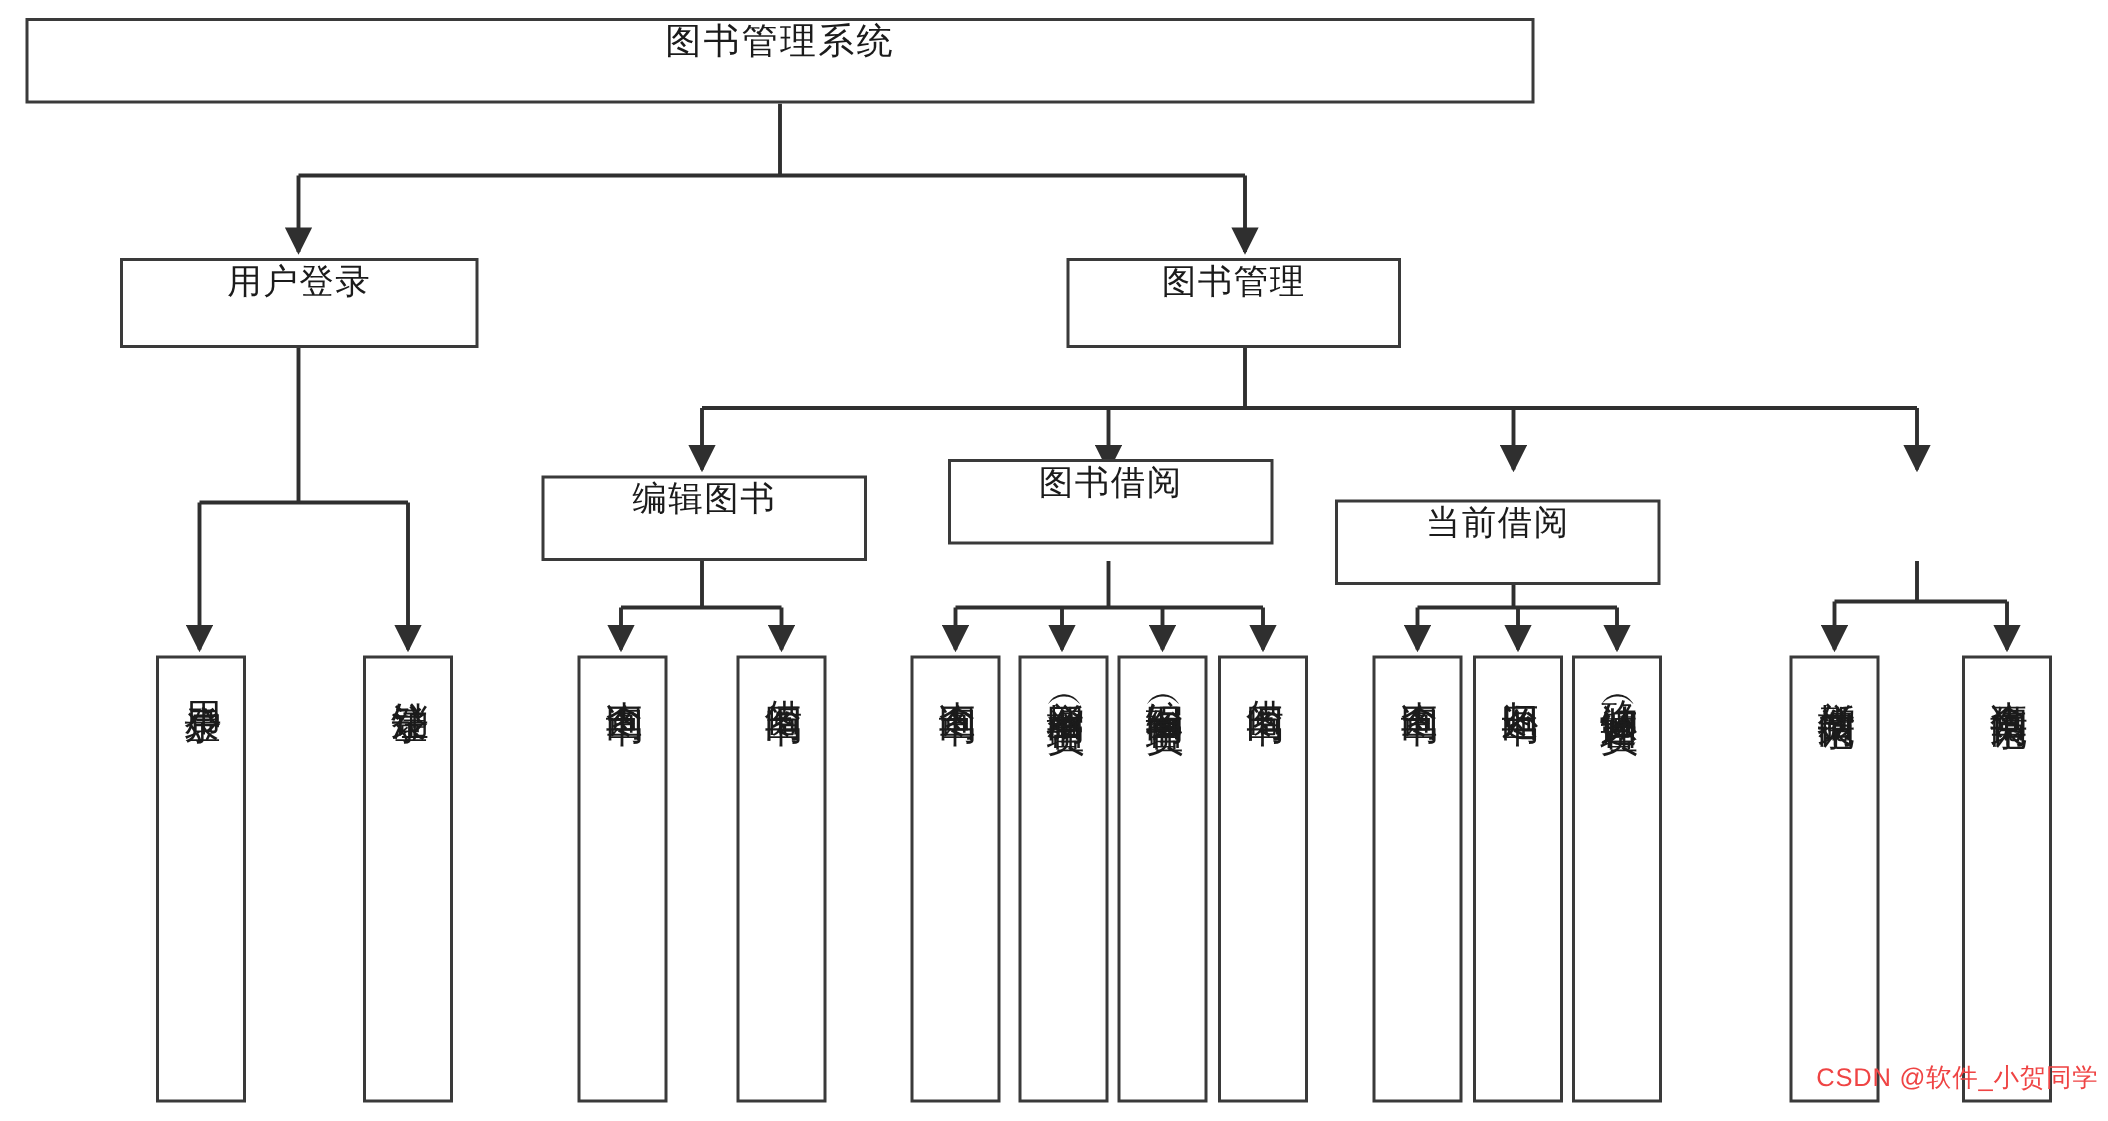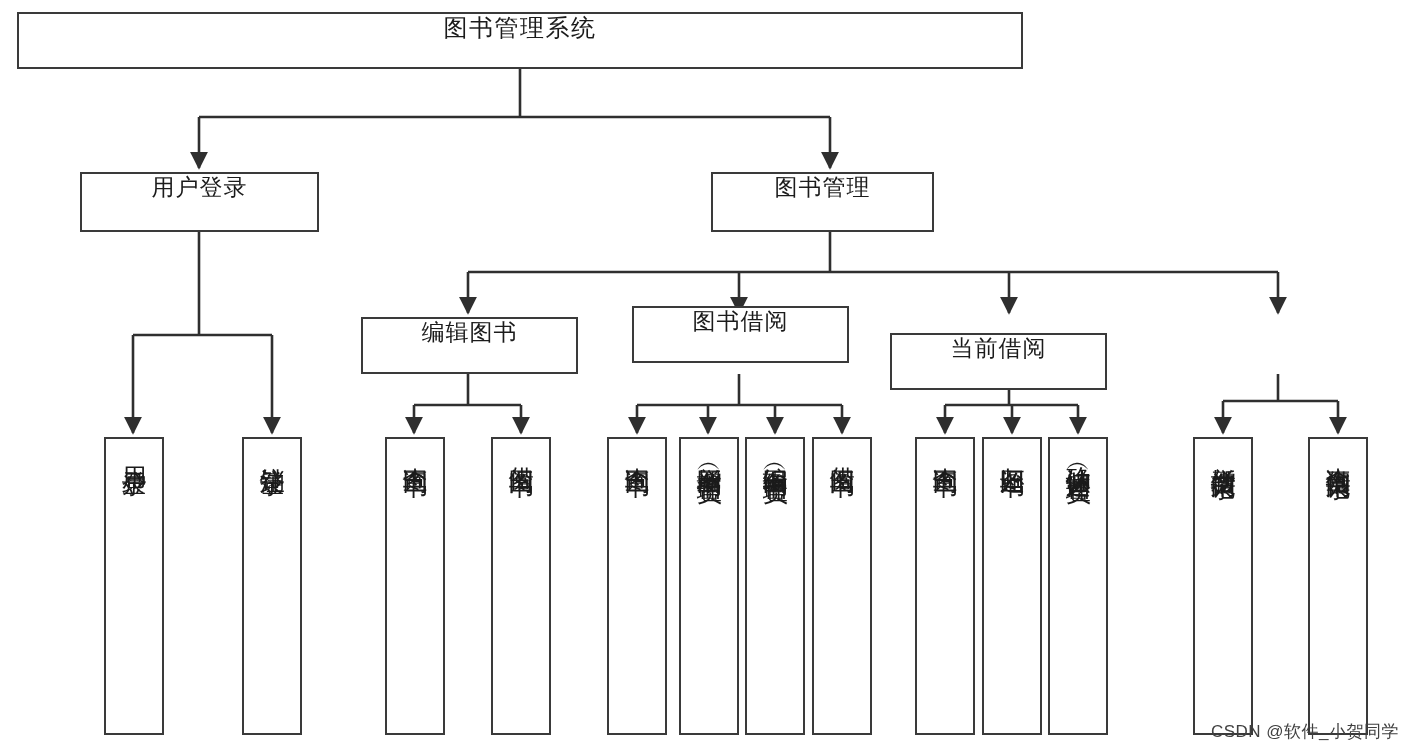--- a/index.html
+++ b/index.html
@@ -61,23 +61,23 @@
     writing-mode: vertical-rl;
     text-orientation: upright;
     font-size: 25px;
     line-height: 1.02;
     letter-spacing: 2px;
     white-space: nowrap;
   }
   .watermark {
     position: absolute;
     right: 6px;
-    bottom: 4px;
+    bottom: 17px;
     font-size: 17px;
-    color: #404040;
+    color: #ef4444;
     white-space: nowrap;
     letter-spacing: 0.5px;
   }
 </style>
 </head>
 <body>
 
 <div id="canvas">
 
   <svg id="edges" viewBox="0 0 1405 747" xmlns="http://www.w3.org/2000/svg">

